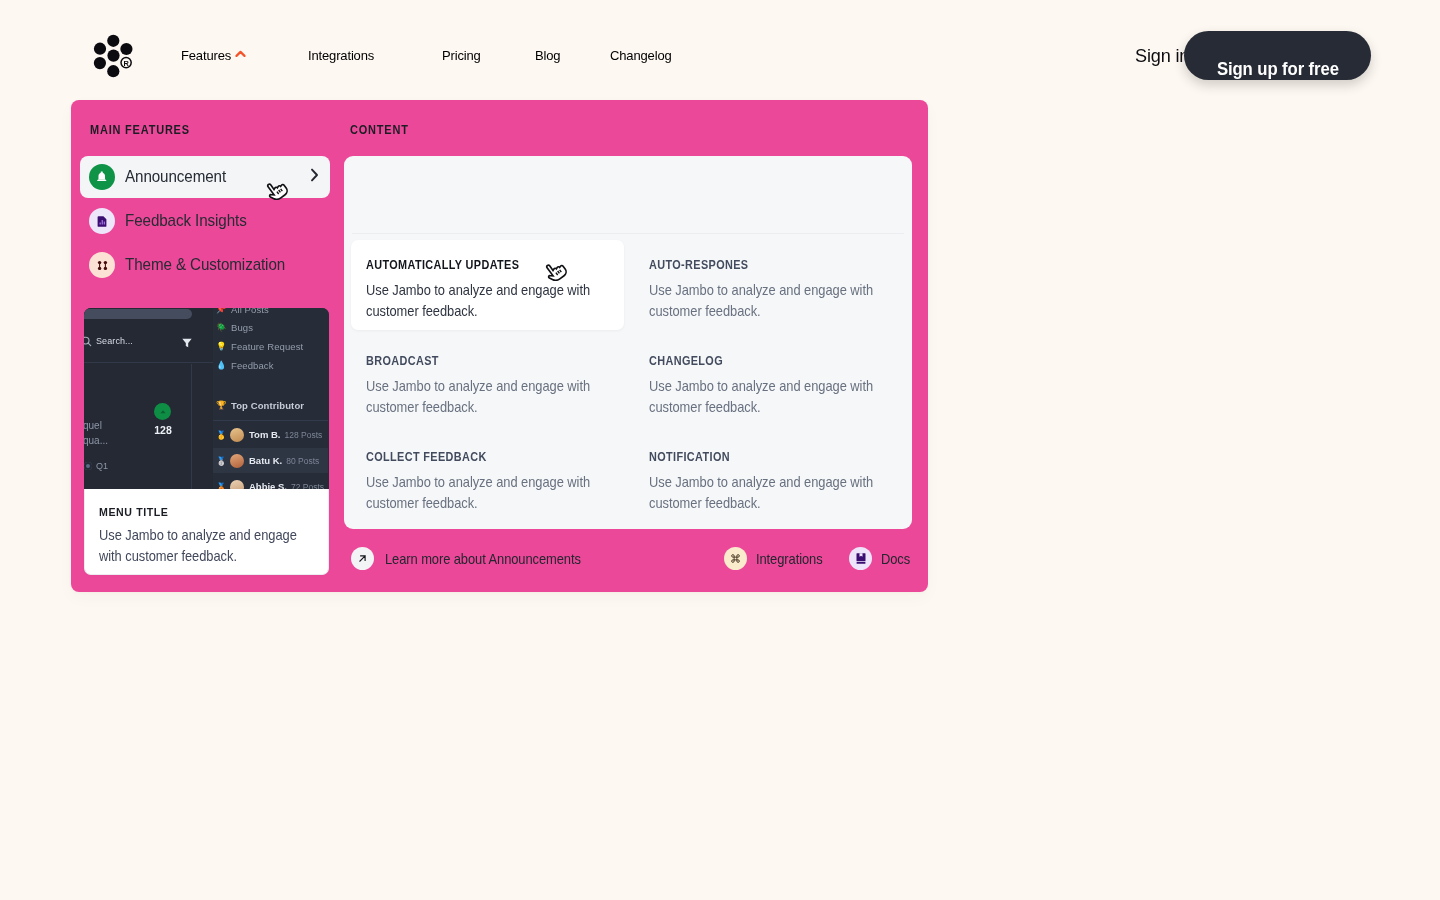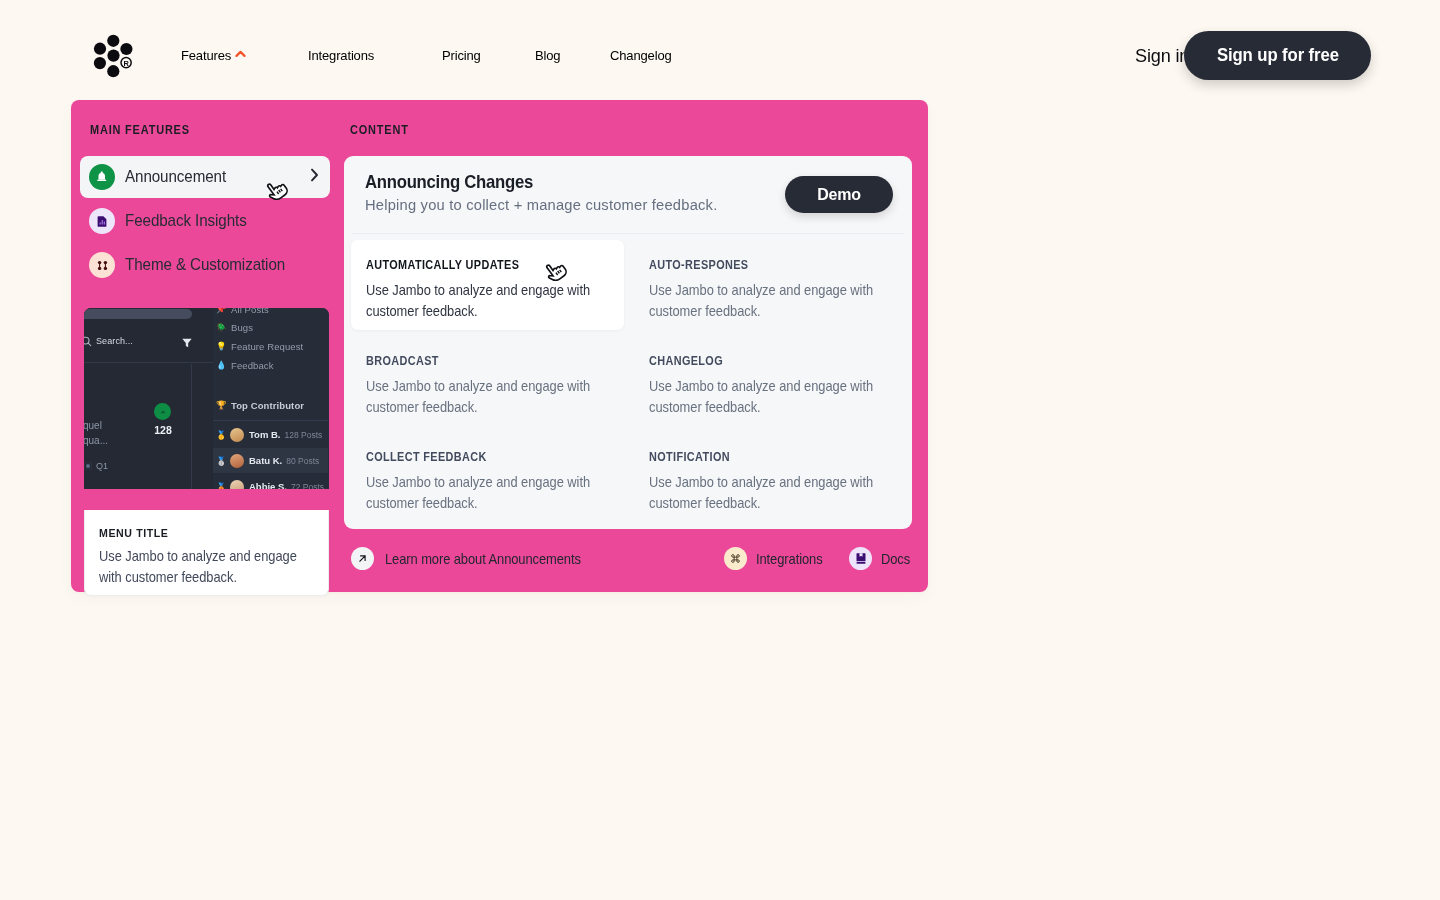--- a/index.html
+++ b/index.html
@@ -18,21 +18,21 @@
   .nav { position:absolute; left:0; top:0; width:900px; height:101px; }
   .nav-item { position:absolute; top:44px; font-size:13px; color:#000000; letter-spacing:-0.15px;
               white-space:nowrap; cursor:pointer; line-height:24px; display:inline-block;
               transform-origin:left center; }
   
   .nav-feat { display:flex; align-items:center; left:181px; }
   .chev-up { margin-left:4px; display:block; margin-top:-4px; }
   .signin { position:absolute; left:1135px; top:44px; font-size:18.1px; color:#0D0D11;
             letter-spacing:-0.15px; cursor:pointer; line-height:24px; }
   .signup { position:absolute; left:1184px; top:31px; width:187px; height:49px; border-radius:25px;
-            background:#262B35; display:flex; align-items:center; justify-content:center;
+            background:#262B35; display:flex; align-items:flex-end; justify-content:center;
             cursor:pointer; box-shadow:0 5px 12px rgba(35,30,25,.20); }
   .signup > span { color:#fff; font-size:17.8px; font-weight:700; letter-spacing:-0.1px;
             white-space:nowrap; display:inline-block; transform:scaleX(0.94); }
 
   
   .panel { position:absolute; left:71px; top:100px; width:857px; height:492px;
            background:#ec4899; border-radius:8px;
            box-shadow:0 6px 16px rgba(90,70,45,.030), 0 1px 3px rgba(90,70,45,.030); }
 
   .sec-label { font-size:12.1px; font-weight:700; letter-spacing:.075em; color:#1A1D24;
@@ -90,21 +90,21 @@
   .pv-medal { font-size:8.5px; margin-left:3px; width:10px; text-align:center; }
   .pv-av { width:14px; height:14px; border-radius:50%; margin-left:4px; flex:0 0 auto; }
   .pv-av0 { background:linear-gradient(160deg,#E8C48E,#C08A50); }
   .pv-av1 { background:linear-gradient(160deg,#E3A77A,#B0603A); }
   .pv-av2 { background:linear-gradient(160deg,#EBD3B6,#C79B74); }
   .pv-nm { margin-left:5px; font-size:9.5px; font-weight:700; color:#E5E9F0; white-space:nowrap; }
   .pv-ps { margin-left:4px; font-size:8.5px; color:#7D8697; white-space:nowrap; }
 
   .menucard { position:absolute; left:13px; top:389px; width:245px; height:86px;
               background:#fff; border:1px solid #EDEDEF; border-top:none; border-radius:0 0 7px 7px;
-              box-shadow:0 1px 3px rgba(40,40,50,.035);margin-top:21px; }
+              box-shadow:0 1px 3px rgba(40,40,50,.035); }
   .mc-title { position:absolute; left:14px; top:16px; font-size:11.8px; font-weight:700;
               letter-spacing:.055em; color:#1A1D24; display:inline-block; white-space:nowrap;
               transform:scaleX(0.9); transform-origin:left center; }
   .mc-body { position:absolute; left:14px; top:36px; width:226px; font-size:14.6px;
              line-height:20.5px; color:#41485a; letter-spacing:-0.05px;
              transform:scaleX(0.883); transform-origin:left top; }
 
   
   .col-right { position:absolute; left:0px; top:0; width:857px; height:344px; }
   .cn-title { position:absolute; left:279px; top:23px; }
@@ -311,25 +311,20 @@
       <div class="mc-title">MENU TITLE</div>
       <div class="mc-body">Use Jambo to analyze and engage with customer feedback.</div>
     </div>
   </div>
 
   <div class="col-right">
     <div class="sec-label cn-title">CONTENT</div>
 
     <div class="bigcard">
       <div class="bc-div"></div>
-      <div class="bc-head">
-        <div class="bc-h1">Announcing Changes</div>
-        <div class="bc-h2">Helping you to collect + manage customer feedback.</div>
-        <div class="demo">Demo</div>
-      </div>
 
       <div class="feat on" style="left:7px;  top:84px;  height:90px;">
         <div class="feat-t">AUTOMATICALLY UPDATES</div>
         <div class="feat-b">Use Jambo to analyze and engage with customer feedback.</div>
       </div>
       <div class="feat" style="left:290px; top:84px;  height:90px;">
         <div class="feat-t">AUTO-RESPONES</div>
         <div class="feat-b">Use Jambo to analyze and engage with customer feedback.</div>
       </div>
       <div class="feat" style="left:7px;  top:180px; height:90px;">

